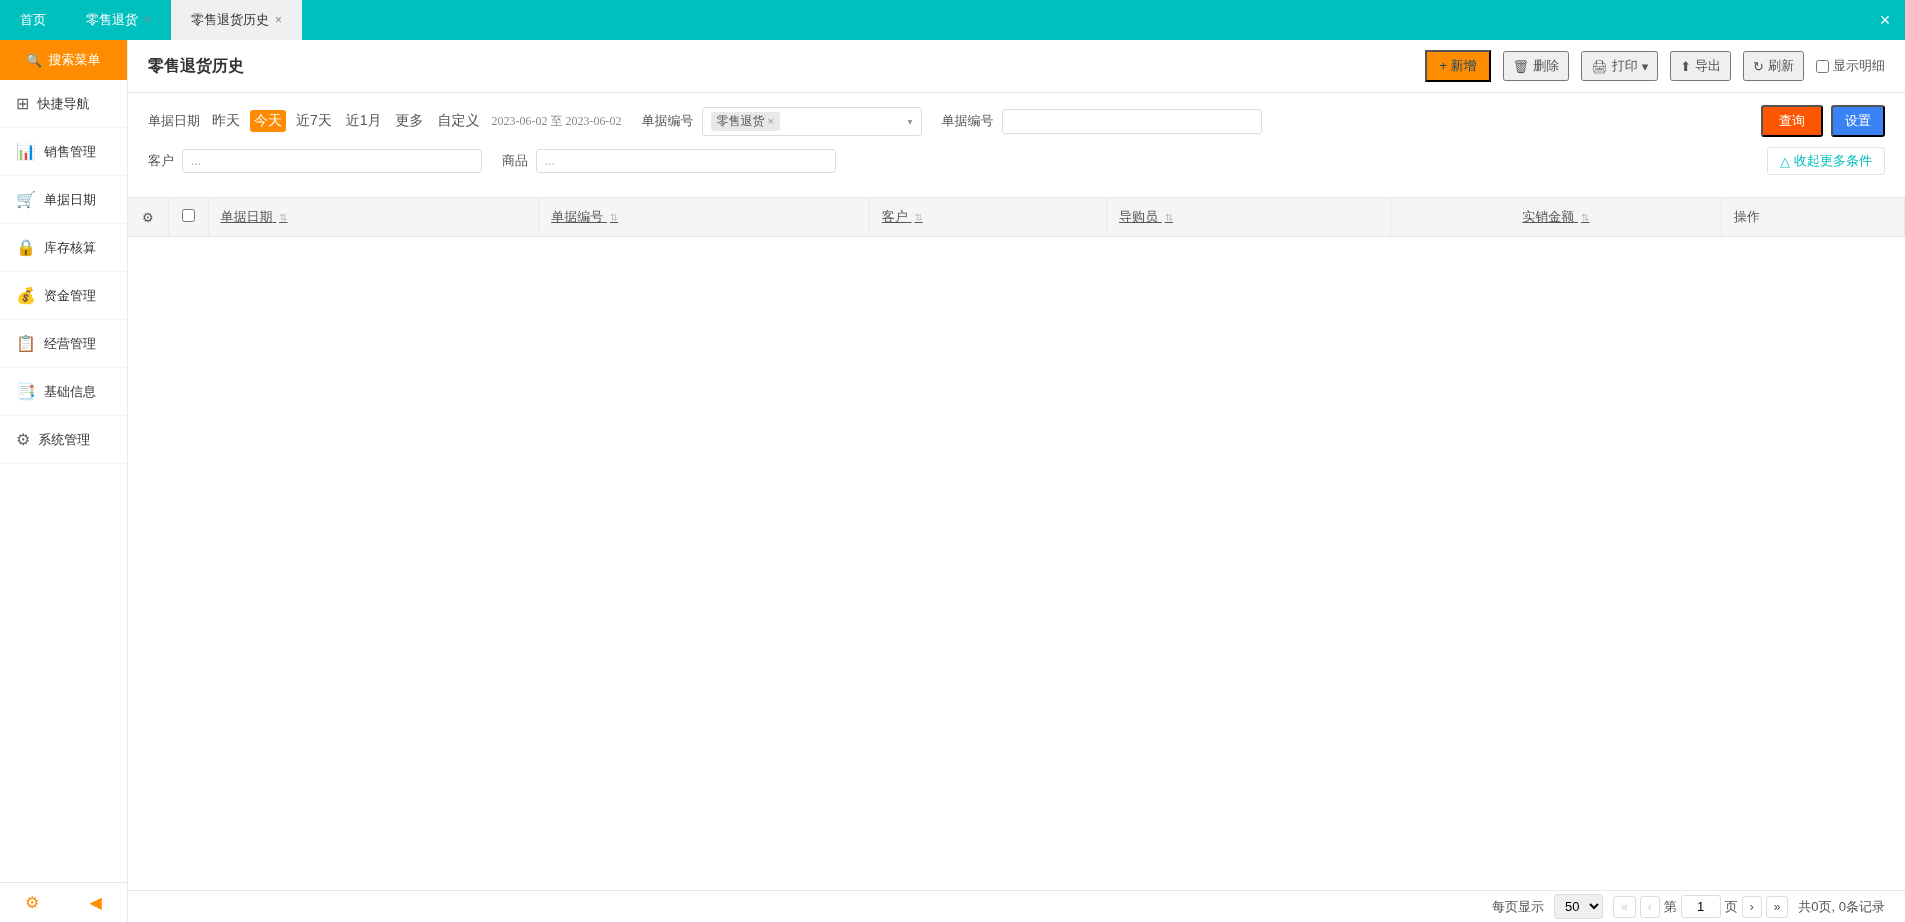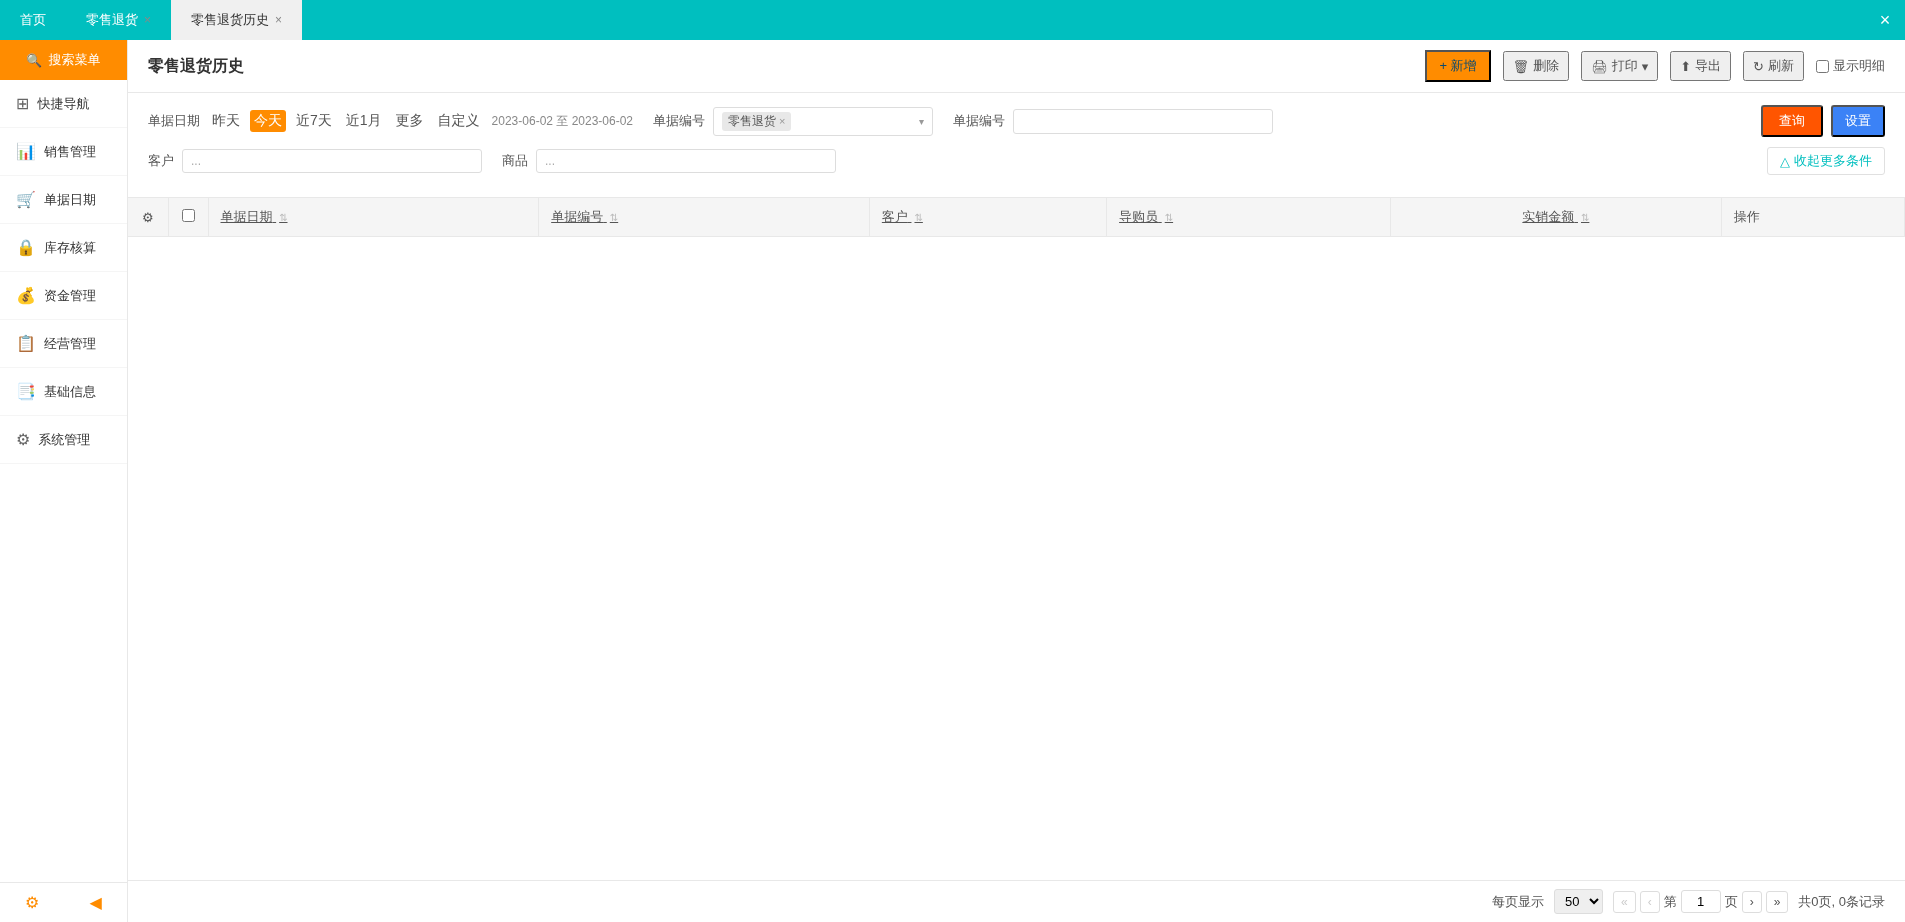--- a/index.html
+++ b/index.html
@@ -206,20 +206,21 @@
       padding: 2px 4px;
     }
     .date-opt.active {
       background: #ff8c00;
       color: #fff;
       border-radius: 3px;
     }
     .date-range {
       font-size: 12px;
       color: #888;
+      font-family: Liberation Serif, serif;
     }
     .filter-input {
       border: 1px solid #ddd;
       padding: 4px 8px;
       font-size: 13px;
       border-radius: 3px;
       color: #333;
       min-width: 200px;
     }
     .filter-select {
@@ -305,21 +306,21 @@
       font-size: 13px;
     }
     .empty-icon {
       width: 100px;
       height: 100px;
       margin-bottom: 12px;
     }
 
     
     .pagination {
-      height: 42px;
+      height: 32px;
       display: flex;
       align-items: center;
       justify-content: flex-end;
       padding: 0 20px;
       background: #fff;
       border-top: 1px solid #e8e8e8;
       gap: 10px;
       font-size: 13px;
       color: #555;
       flex-shrink: 0;

